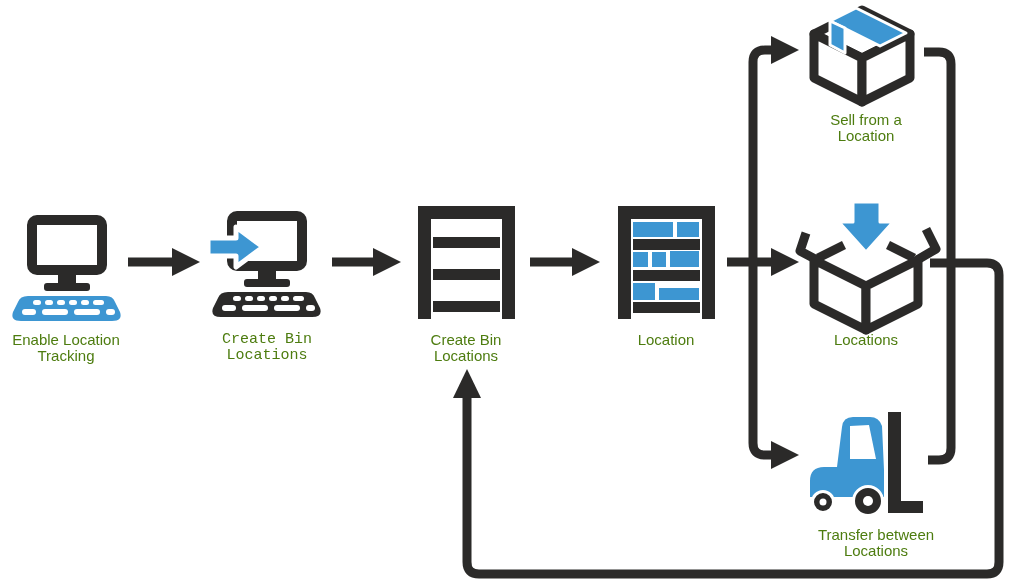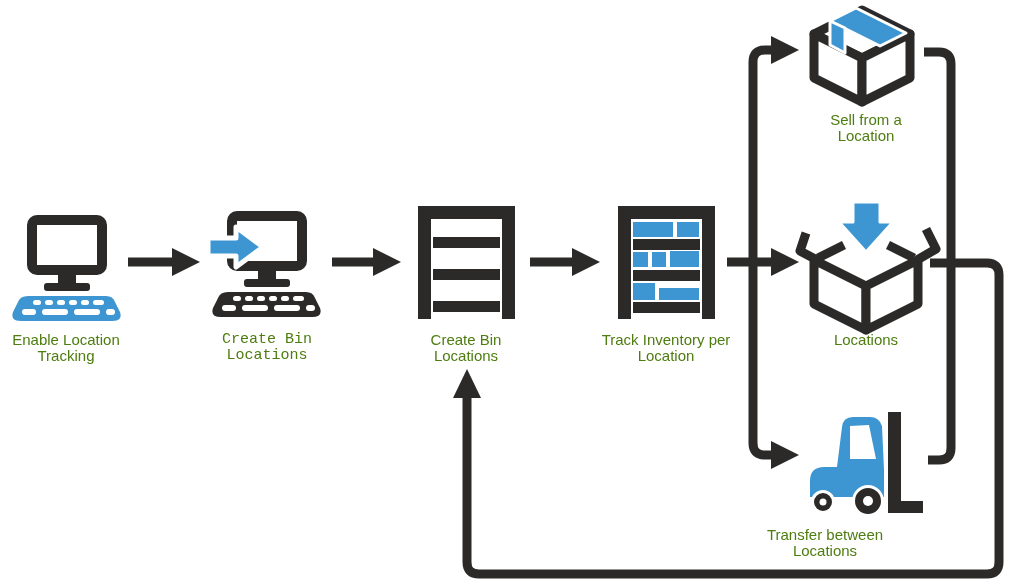--- a/index.html
+++ b/index.html
@@ -170,28 +170,27 @@
   </div>
   <div class="node-label" style="left:192px;top:332px;font-family:Liberation Mono, monospace;">
     <span>Create Bin</span>
     <span>Locations</span>
   </div>
   <div class="node-label" style="left:391px;top:332px;">
     <span>Create Bin</span>
     <span>Locations</span>
   </div>
   <div class="node-label" style="left:591px;top:332px;">
-    <span>Track Inventory per</span>
     <span>Location</span>
   </div>
   <div class="node-label" style="left:791px;top:112px;">
     <span>Sell from a</span>
     <span>Location</span>
   </div>
   <div class="node-label" style="left:791px;top:332px;">
     <span>Locations</span>
   </div>
-  <div class="node-label" style="left:750px;top:527px;">
+  <div class="node-label" style="left:801px;top:527px;">
     <span>Transfer between</span>
     <span>Locations</span>
   </div>
 
 </div>
 
 </body></html>

